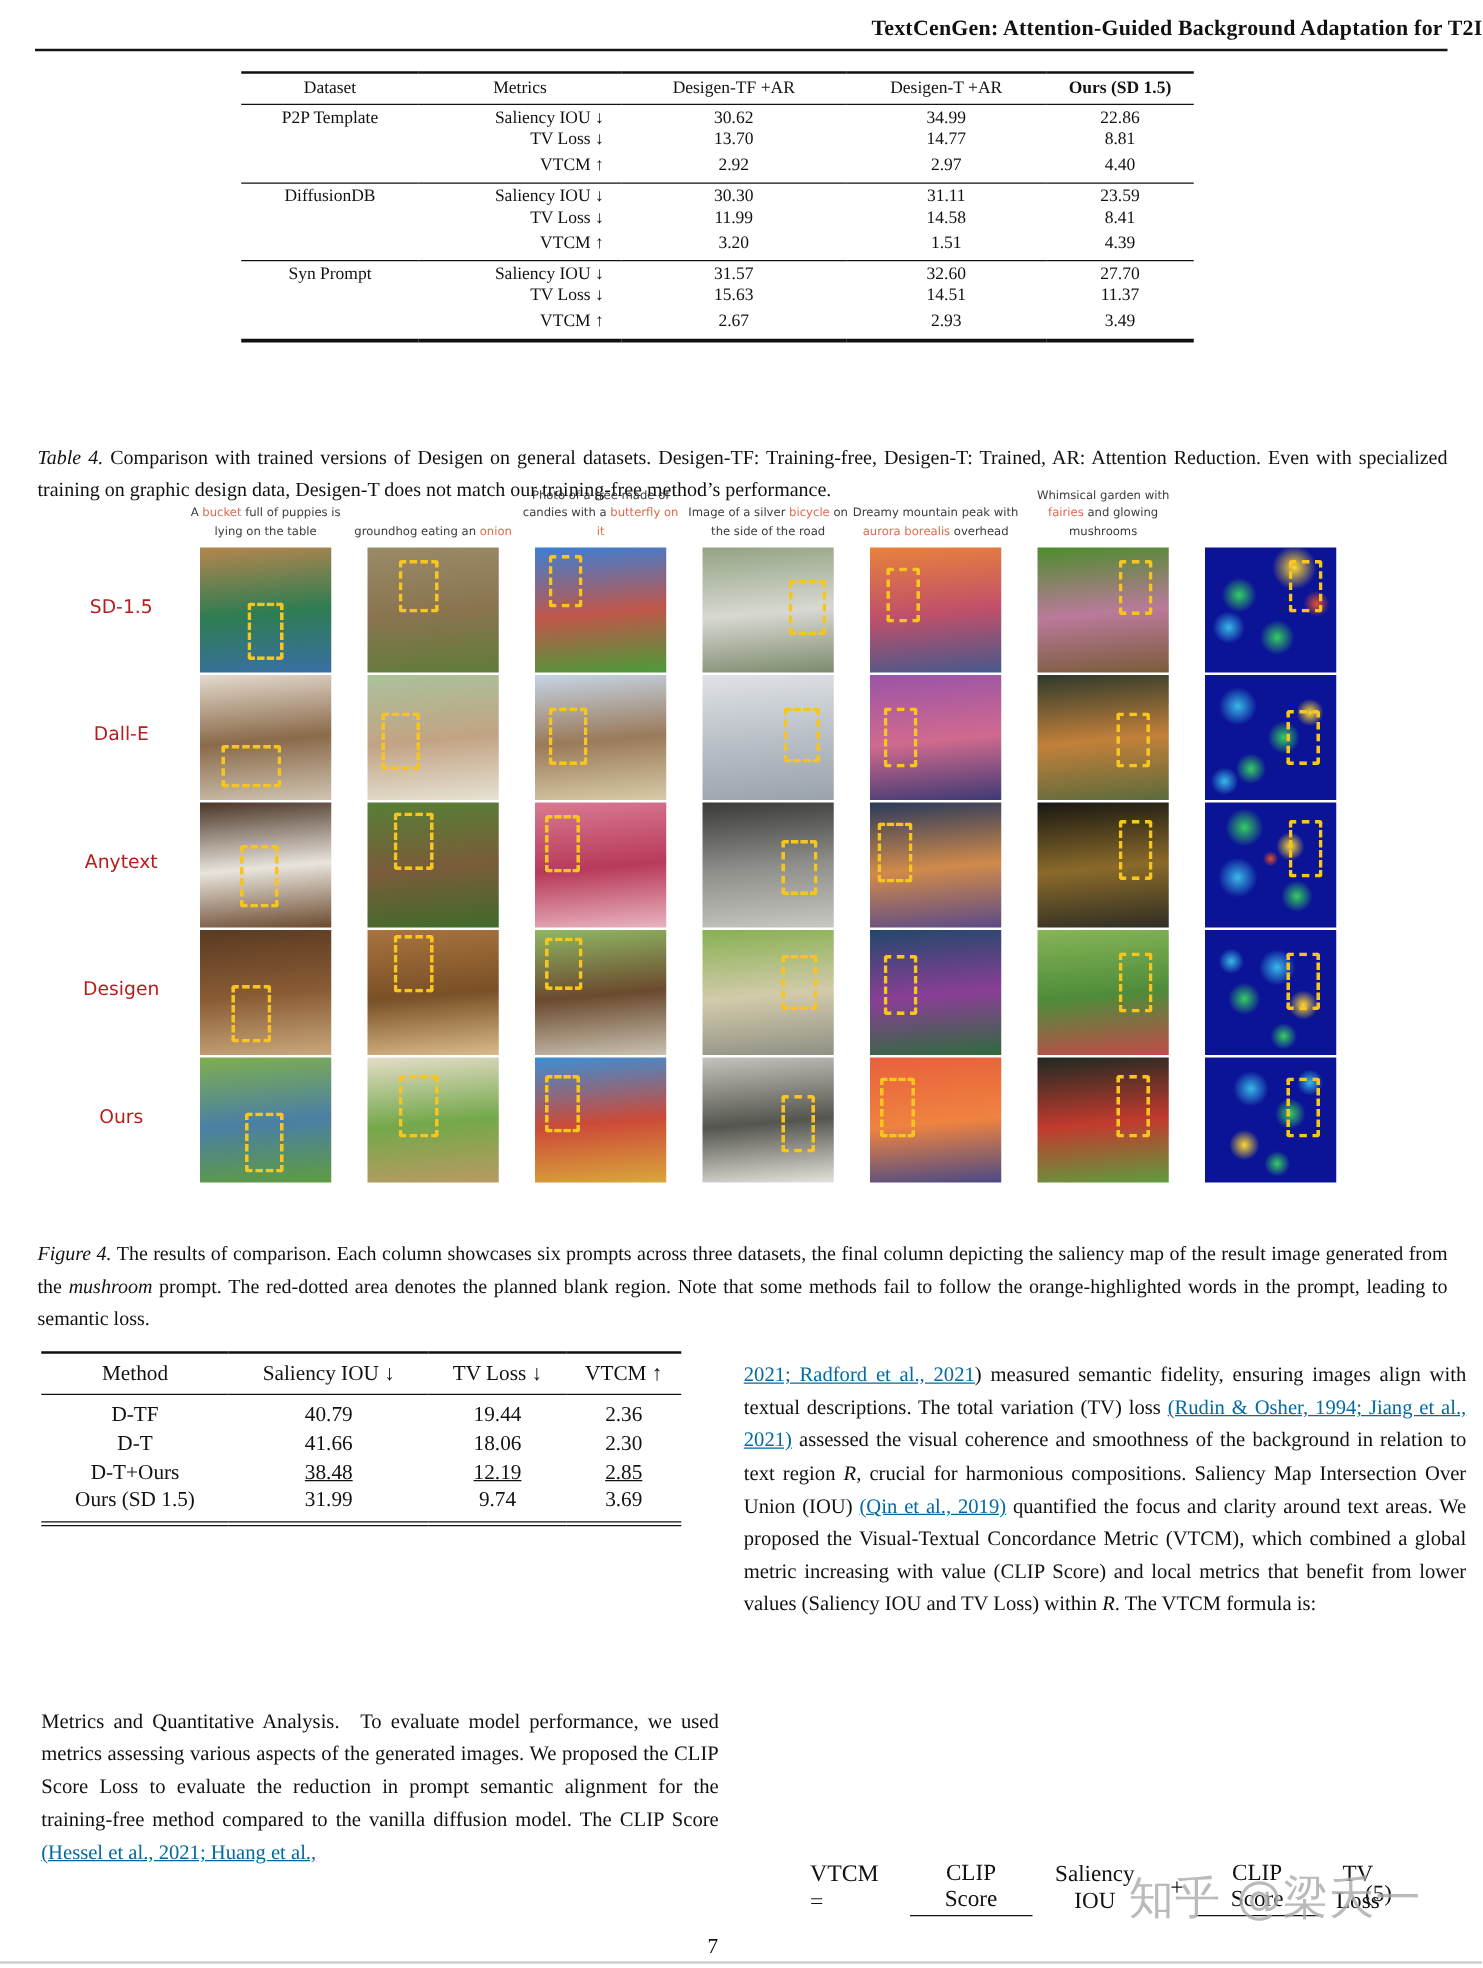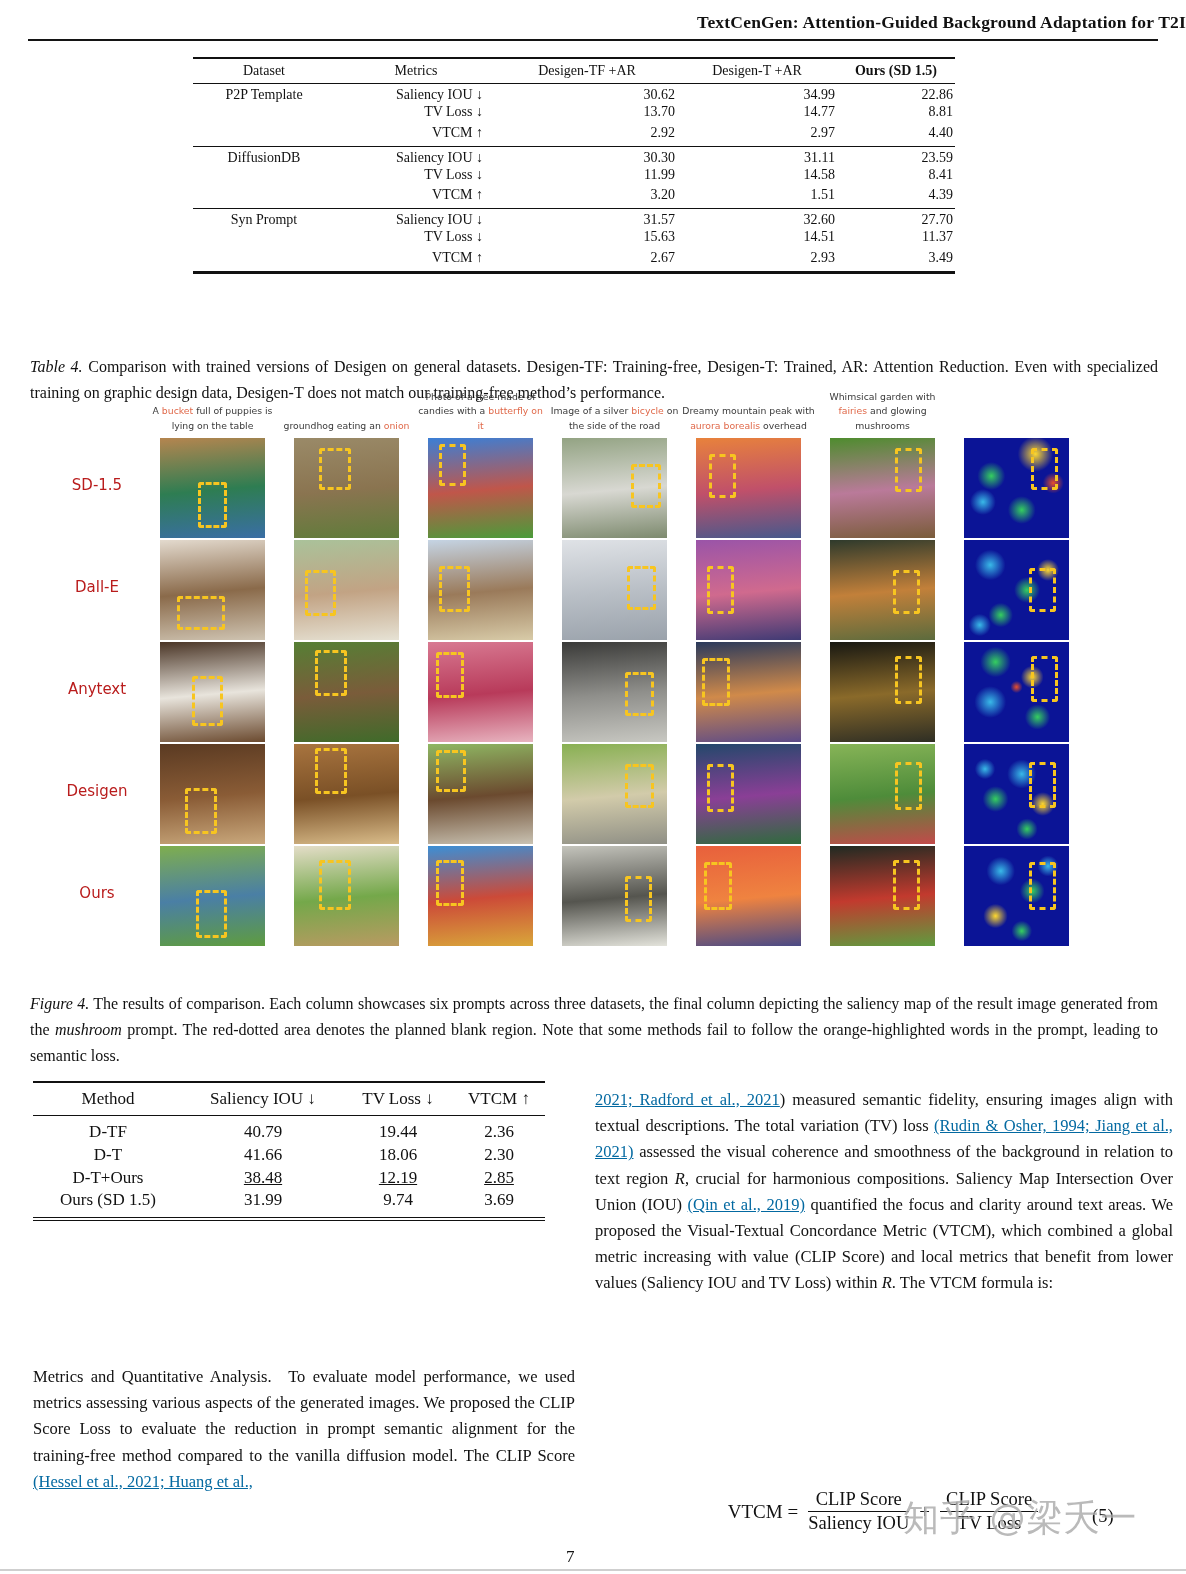--- a/index.html
+++ b/index.html
@@ -17,21 +17,21 @@
   #title-rule { top:39px; left:28px; width:1130px; height:2px; background:#141414; }
 
   
   #table4 { top:57px; left:193px; width:762px; border-collapse:collapse;
     font-size:14px; }
   #table4 thead tr { border-top:2.5px solid #111; border-bottom:1.5px solid #111; }
   #table4 th { font-weight:normal; padding:4px 2px; }
   #table4 th.bd { font-weight:bold; }
   #table4 tbody.grp { border-top:1.2px solid #111; }
   #table4 tbody:last-of-type { border-bottom:3px solid #111; }
-  #table4 td { padding:0px 2px; height:20.5px; text-align:right; vertical-align:top; }
+  #table4 td { padding:0px 2px; height:20.5px; text-align:center; vertical-align:top; }
   #table4 td.ds { text-align:center; padding-top:3px; }
   #table4 td.mt { text-align:right; padding-right:14px; }
   #table4 .bd { font-weight:normal; }
   #table4 col.c1{width:142px;} #table4 col.c2{width:162px;} #table4 col.c3{width:180px;}
   #table4 col.c4{width:160px;} #table4 col.c5{width:118px;}
   #table4 tbody tr:first-child td { padding-top:3px; }
   #table4 tbody tr:last-child td { padding-bottom:5px; }
 
   .caption { font-size:16px; line-height:1.62; text-align:justify; color:#111;margin-top:28px; }
   #table4-caption { top:326px; left:30px; width:1128px; }
@@ -69,21 +69,21 @@
   #table5-caption { top:1241px; left:33px; width:516px; }
 
   
   .bodytext { font-size:16.5px; line-height:26.2px; text-align:justify; }
   #metrics-paragraph { top:1364px; left:33px; width:542px; }
   #right-column { top:1087px; left:595px; width:578px; }
 
   
   #equation { top:1489px; left:648px; width:470px; font-size:19px;
     display:flex; align-items:center; justify-content:center; gap:10px; }
-  .frac { display:inline-flex; flex-direction:column; text-align:center; font-size:18.5px; }
+  .frac { display:inline-flex; flex-direction:row; text-align:center; font-size:18.5px; }
   .frac .num { padding:0 6px 1px 6px; border-bottom:1.6px solid #111; }
   .frac .den { padding-top:1px; }
   #eq-number { position:absolute; top:1506px; left:1092px; font-size:18.5px; }
 
   
   #watermark { top:1494px; left:903px; width:290px; font-family:"DejaVu Sans", sans-serif;
     font-size:36px; color:#a9a9a9; opacity:.8; letter-spacing:1px; white-space:nowrap;
     text-shadow:0 0 1px #ffffff; }
   #page-number { top:1547px; left:566px; font-size:17px; }
   #bottom-rule { top:1569px; left:0; width:1186px; height:2px; background:#cfcfcf; }

